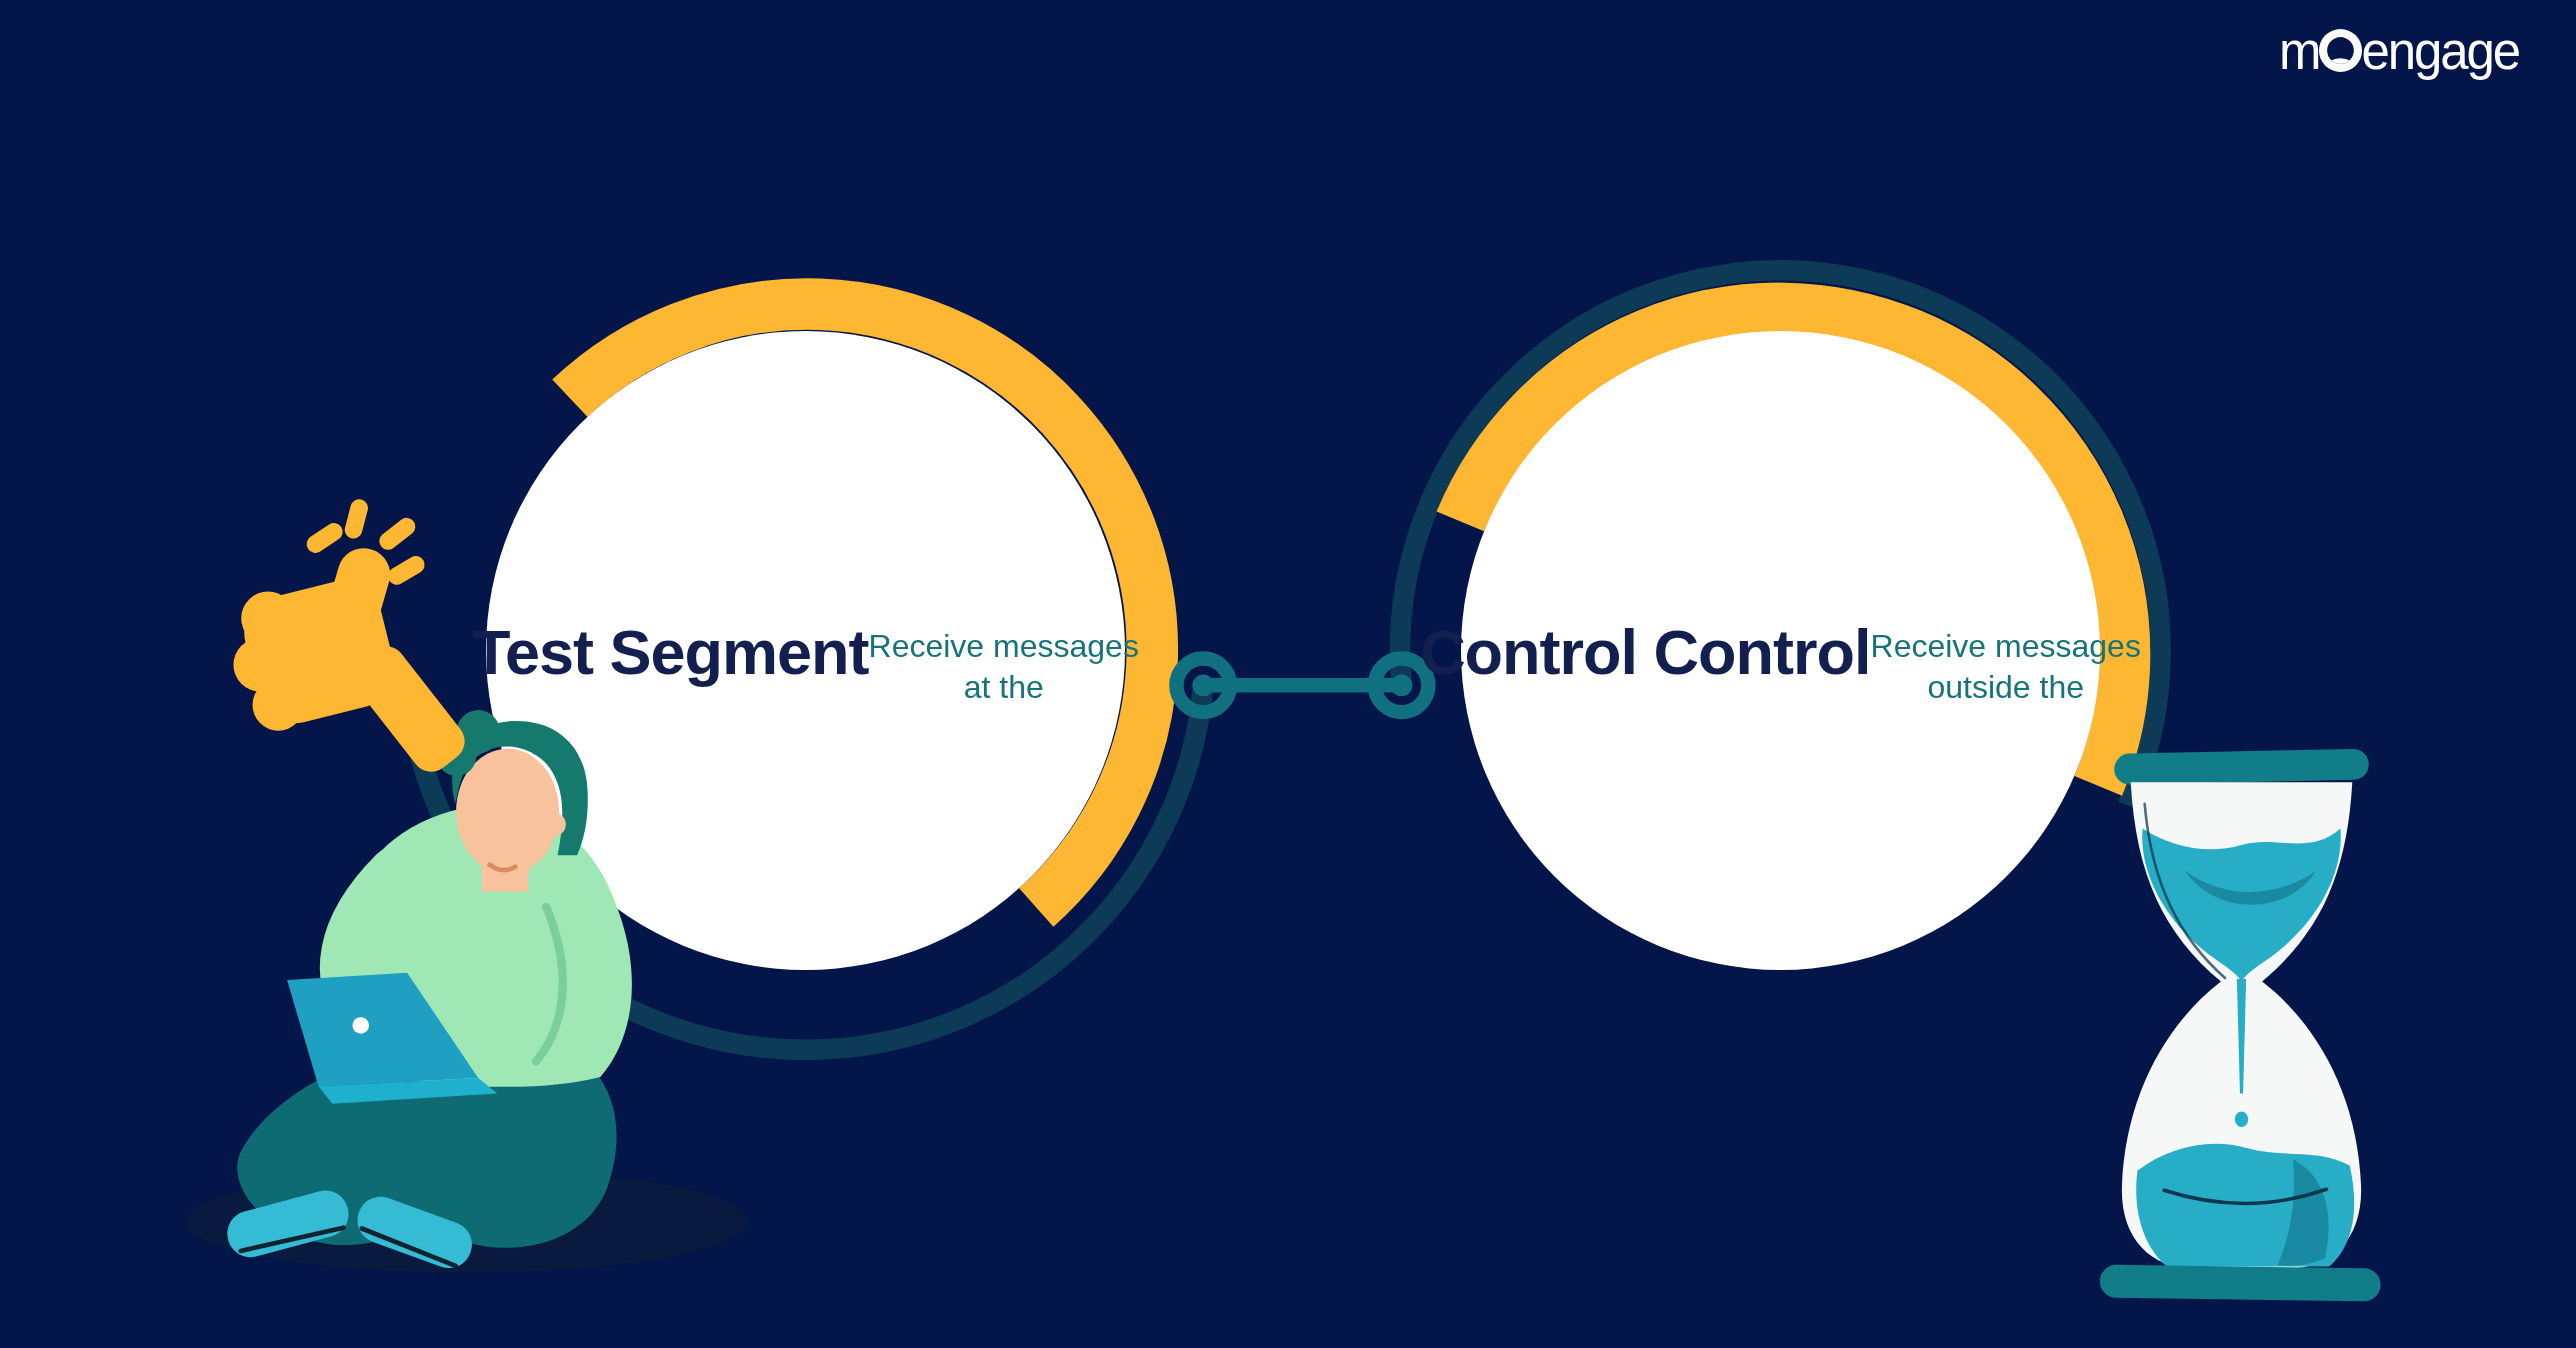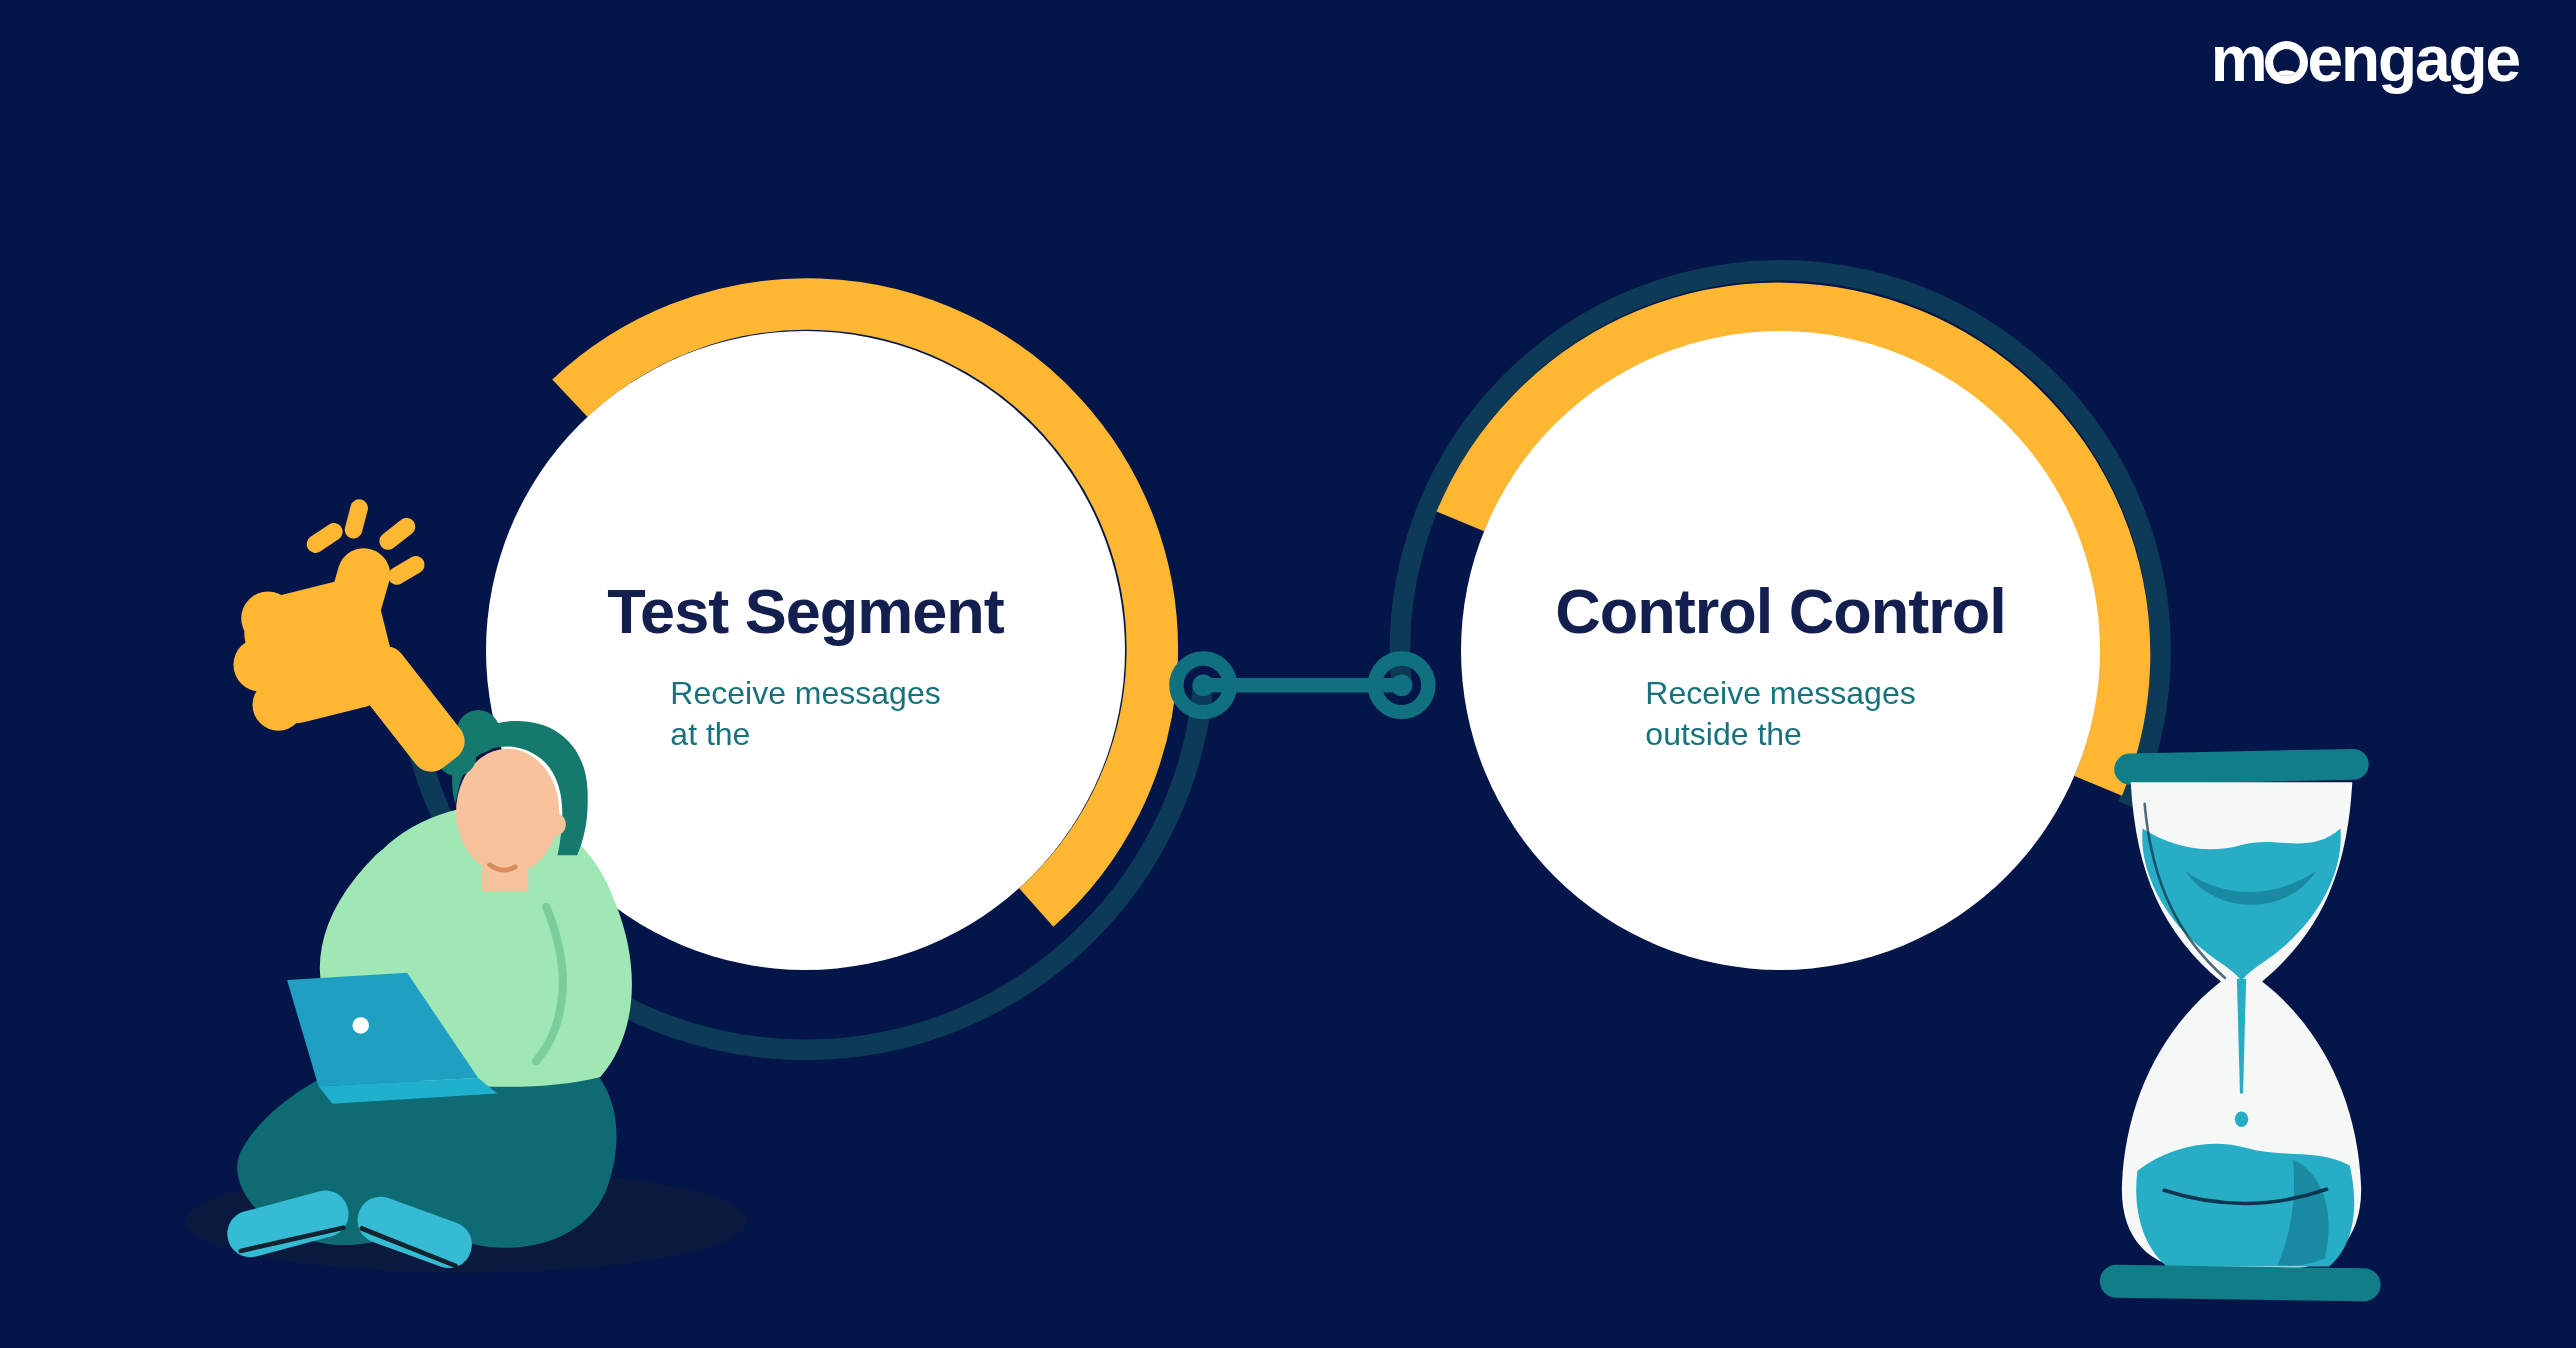--- a/index.html
+++ b/index.html
@@ -27,33 +27,33 @@
   .node-ring{fill:none;stroke:var(--connector-teal);stroke-width:28px;}
   .node-dot{fill:var(--connector-teal);}
 
   .segment-circle{
     position:absolute;width:639px;height:639px;border-radius:50%;
     background:var(--white);top:331px;
   }
   .segment-circle.left{left:486px;}
   .segment-circle.right{left:1461px;}
   .circle-content{
-    position:absolute;inset:0;display:flex;flex-direction:column;
-    align-items:center;justify-content:center;text-align:left;padding-top:33px;
+    position:absolute;inset:0;display:flex;flex-direction:row;
+    align-items:center;justify-content:center;text-align:center;padding-top:33px;
   }
   .segment-title{
     font-size:63px;font-weight:bold;color:var(--title-navy);
     letter-spacing:-1px;white-space:nowrap;margin-bottom:30px;line-height:1;
   }
   .segment-desc{font-size:32px;color:var(--teal-text);line-height:1.27;}
   .segment-desc span{display:block;white-space:nowrap;}
 
   .logo{
     position:absolute;top:24px;right:58px;color:var(--white);
-    font-size:64px;font-weight:bold;letter-spacing:-2.1px;line-height:1.1;
+    font-size:51px;font-weight:normal;letter-spacing:-2.1px;line-height:1.1;
     white-space:nowrap;
   }
   .logo-o{width:43px;height:43px;vertical-align:-2.6px;margin:0 -0.5px;}
 
   .illus{position:absolute;left:0;top:0;width:2577px;height:1349px;pointer-events:none;}
 </style>
 </head>
 <body>
 
 <div id="canvas">

